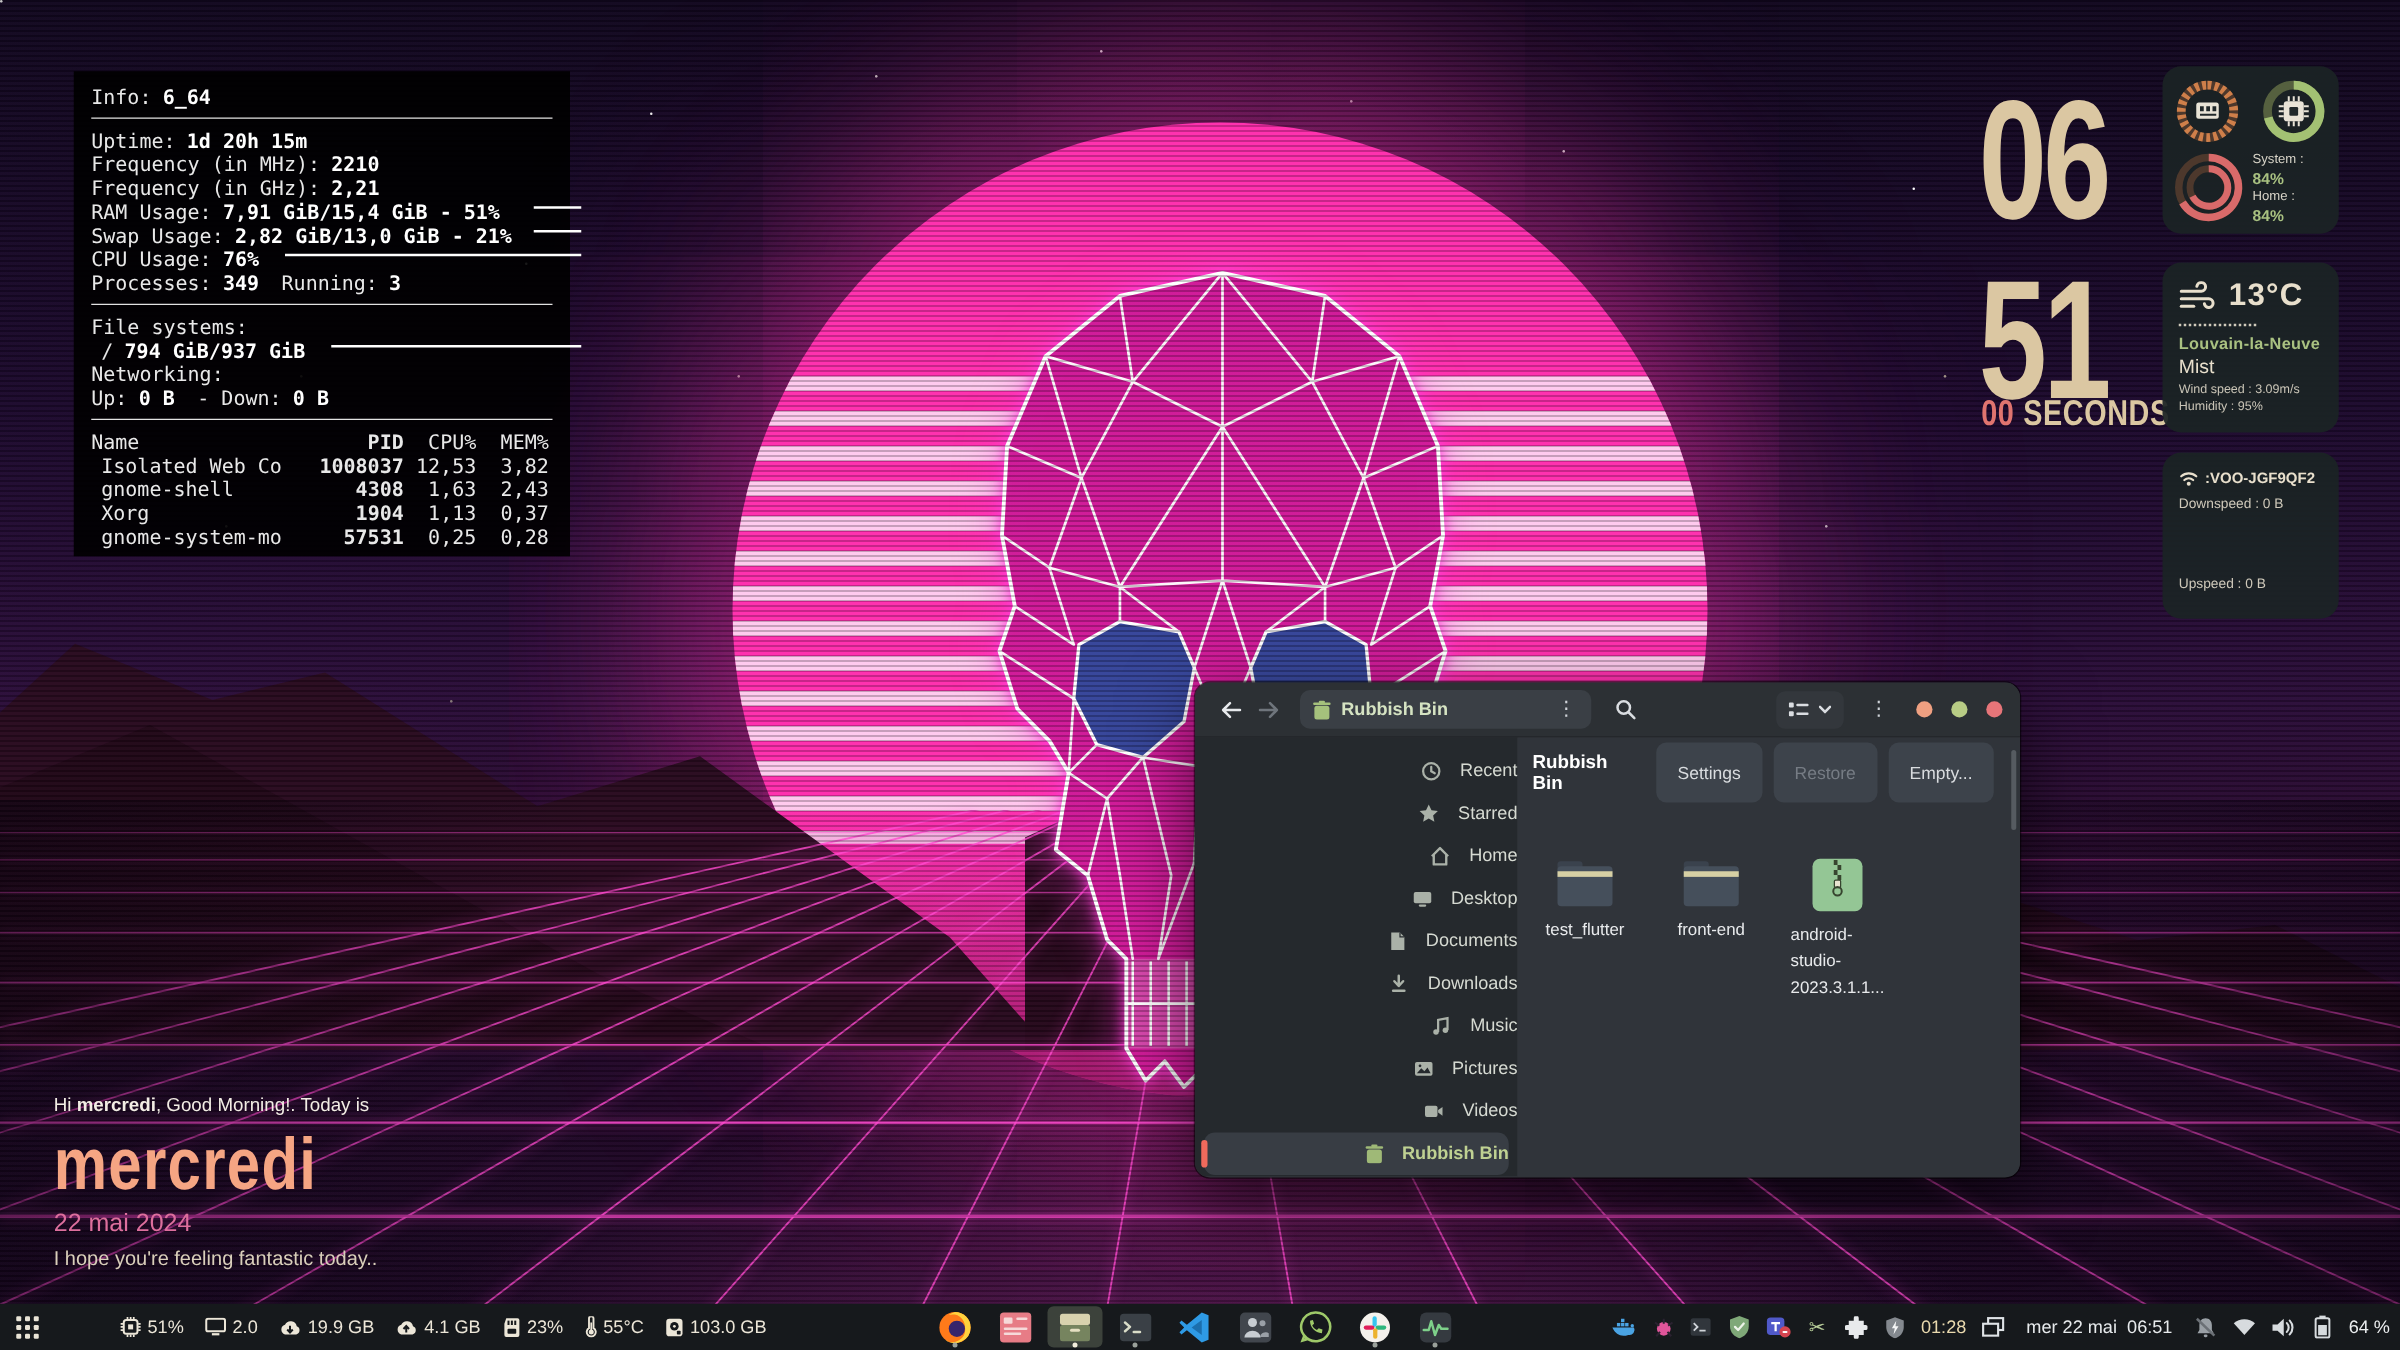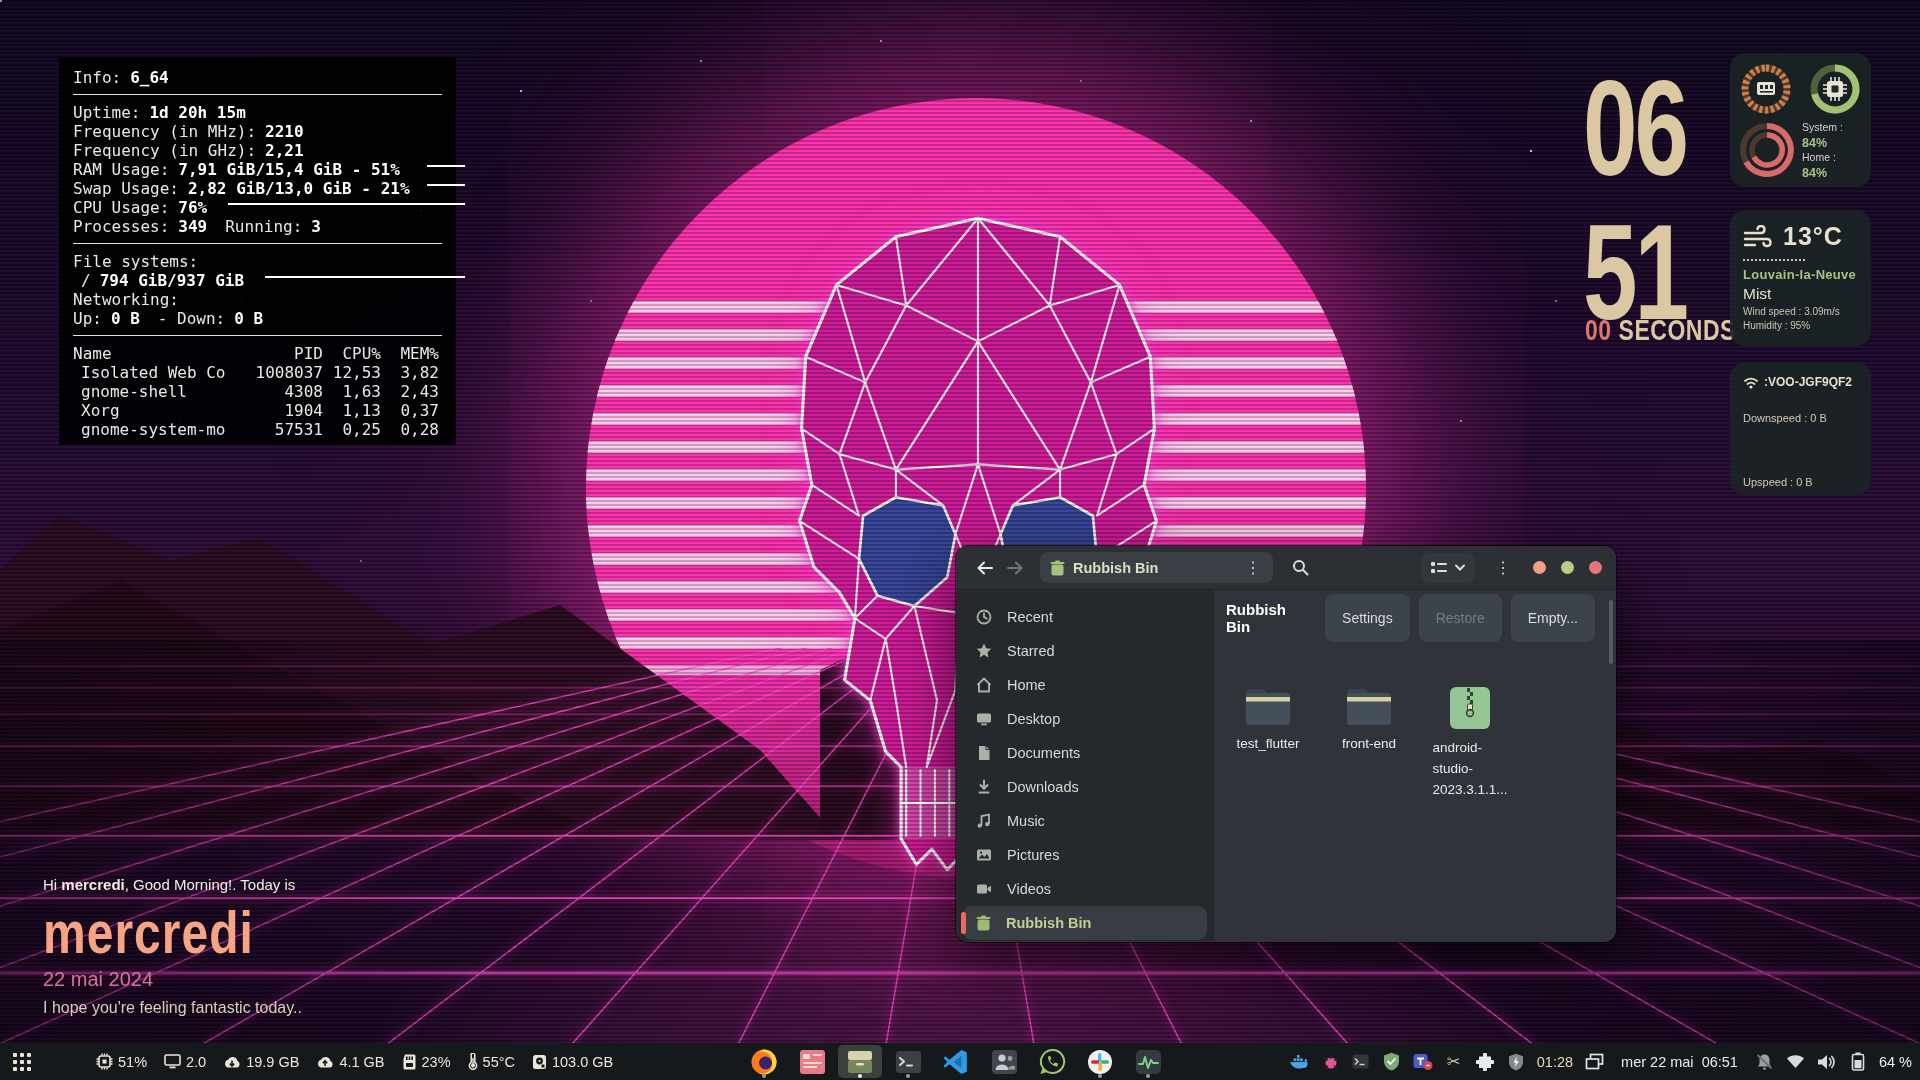--- a/index.html
+++ b/index.html
@@ -47,21 +47,21 @@
   .cbar::after { content:''; position:absolute; left:0; right:0; top:0; height:1.5px; background:#fff; }
   .cbar-fill { height:100%; background:#fff; }
   .bar-ram { left:354px; width:38px; }
   .bar-swap { left:354px; width:38px; }
   .bar-cpu { left:155px; width:237px; }
   .bar-fs  { left:192px; width:200px; }
   .ptable { margin-top:2px; }
   .ptr { display:flex; height:19px; line-height:19px; }
   .pc-name { width:168px; padding-left:8px; overflow:hidden; white-space:pre; }
   .pth .pc-name { padding-left:0; }
-  .pc-pid { width:82px; text-align:right; }
+  .pc-pid { width:82px; text-align:right;font-weight:bold; }
   .pc-cpu { width:58px; text-align:right; }
   .pc-mem { width:58px; text-align:right; }
 
   
   .greeting { position:absolute; left:43px; top:876px; z-index:10; color:#efeae0; }
   .greet-1 { font-size:15px; color:#f2ede4; }
   .greet-1 b { font-weight:bold; }
   .greet-day { font-size:48px; font-weight:bold; color:#f5a583; letter-spacing:1px;
       transform:scaleY(1.22); transform-origin:left top; margin-top:6px; }
   .greet-date { font-size:20px; color:#dd6f9d; margin-top:14px; }
@@ -86,21 +86,21 @@
   .gauge-bottom { display:flex; margin-top:2px;align-items:center; }
   .gauge-text { font-size:10.5px; line-height:1.3; margin-left:6px; margin-top:2px; color:#d8d4c8; }
   .gauge-text b { display:block; color:#a9c181; font-size:12.5px; }
   .wx-top { display:flex; align-items:center; gap:10px; }
   .wx-temp { font-size:25px; font-weight:700; color:#e8dfcc; letter-spacing:1px; }
   .wx-dots { width:62px; border-top:2px dotted #cfc9ba; margin:8px 0 6px 0; }
   .wx-city { font-size:13px; font-weight:700; color:#a9c181; letter-spacing:.3px; }
   .wx-cond { font-size:15.5px; margin-top:3px; color:#e8dfcc; }
   .wx-small { font-size:10px; color:#c9c4b6; margin-top:3px; }
   .nw-ssid { display:flex; align-items:center; gap:5px; font-size:12px; font-weight:700; color:#e8dfcc; }
-  .nw-line { font-size:11px; color:#cfc9ba; margin-top:23px; }
+  .nw-line { font-size:11px; color:#cfc9ba; margin-top:8px; }
   .nw-up { margin-top:52px; }
 
   
   .fwin { position:absolute; left:956px; top:546px; width:660px; height:396px; z-index:20;
       border-radius:12px; overflow:hidden; background:#30343a;
       box-shadow:0 22px 60px rgba(0,0,0,.6), 0 0 0 1px rgba(0,0,0,.55); }
   .fhead { height:44px; background:#2c3034; display:flex; align-items:center; padding:0 14px;
       border-bottom:1px solid #222528; }
   .nav-btn { width:30px; height:30px; display:flex; align-items:center; justify-content:center; border-radius:6px; }
   .fpill { margin-left:10px; width:233px; height:31px; background:#3a3f45; border-radius:8px;
@@ -108,21 +108,21 @@
   .fpill-label { font-size:14.5px; font-weight:600; color:#d5e3c2; margin-left:8px; flex:1; }
   .kebab { color:#cfd3d8; font-size:16px; line-height:1; padding:0 4px; }
   .fsearch { margin-left:12px; }
   .fspacer { flex:1; }
   .viewpill { display:flex; align-items:center; gap:8px; padding:0 10px; height:30px; border-radius:7px; background:#33373c; }
   .fhead .kebab2 { margin-left:16px; }
   .windots { display:flex; gap:15px; margin-left:18px; }
   .windot { width:13px; height:13px; border-radius:50%; }
   .fbody { display:flex; height:351px; }
   .fsidebar { width:258px; background:#25292d; padding-top:10px; }
-  .srow { height:34px; display:flex; align-items:center; padding-left:20px; gap:15px; position:relative; }
+  .srow { height:34px; display:flex; align-items:center; padding-left:20px; gap:15px; position:relative;justify-content:flex-end; }
   .srow .slabel { font-size:14.5px; color:#d6dad2; }
   .srow.sel { background:#383d44; border-radius:9px; margin:0 7px; padding-left:13px; }
   .srow.sel .slabel { color:#bfd192; font-weight:700; }
   .srow.sel::before { content:''; position:absolute; left:-2px; top:6px; width:5px; height:22px;
       background:#f06a5c; border-radius:3px; }
   .fcontent { flex:1; position:relative; background:#30343a; }
   .ftoolbar { position:absolute; left:0; right:0; top:12px; height:32px; display:flex; align-items:center; padding:0 12px; }
   .fheading { font-size:15px; font-weight:700; color:#fff; margin-right:14px; }
   .fbtn { height:48px; border-radius:8px; background:#3d434b; color:#d9dcdf; font-size:14px;
       display:flex; align-items:center; padding:0 17px; margin-right:9px; }

